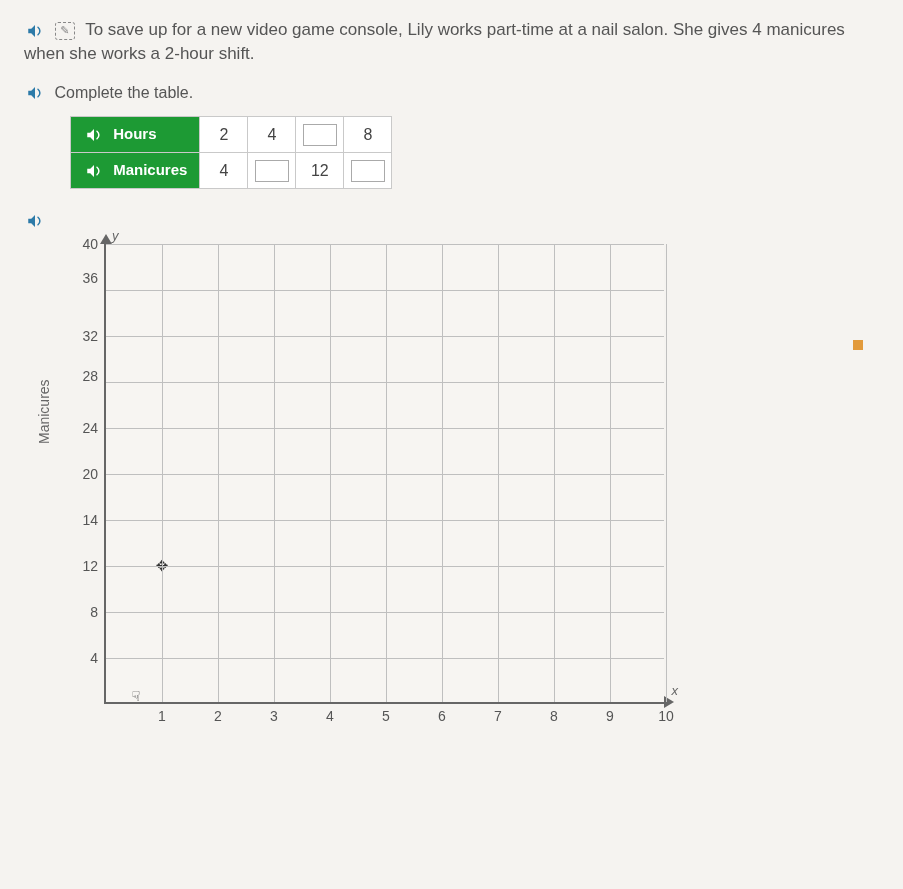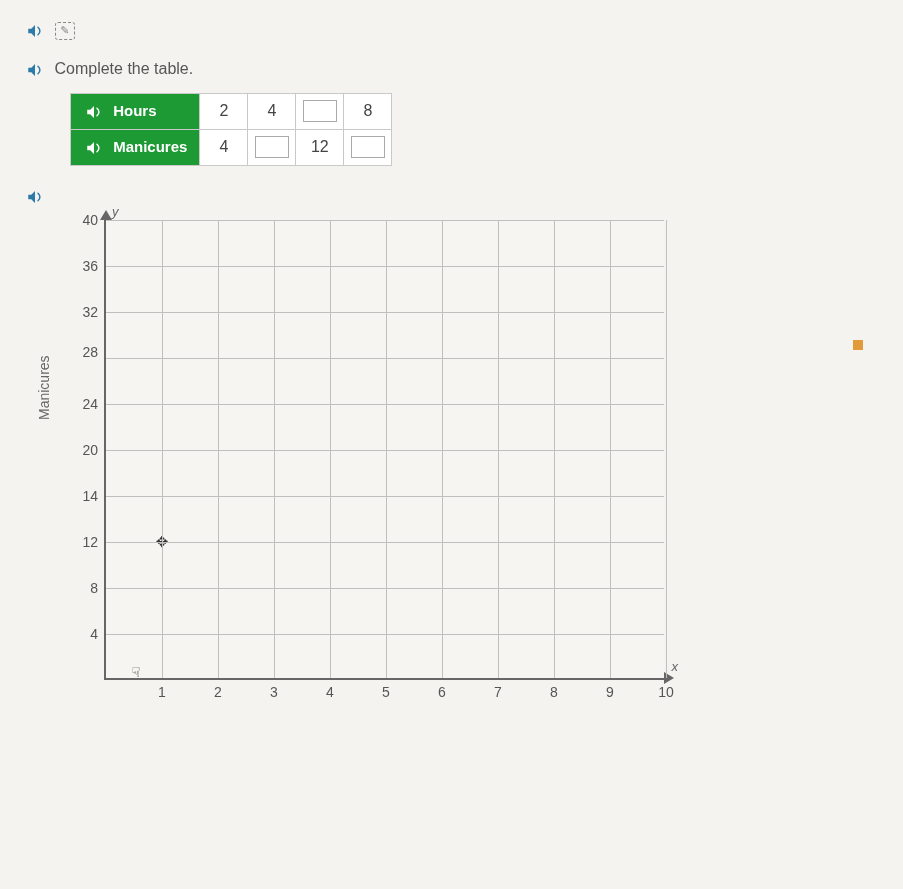--- a/index.html
+++ b/index.html
@@ -181,20 +181,21 @@
 <div class="problem-text">
   <span class="speaker">
     <svg viewBox="0 0 24 24" fill="currentColor">
         <path d="M3 9v6h4l5 5V4L7 9H3z"></path>
         <path d="M16 7c1.5 1.2 2.5 3 2.5 5s-1 3.8-2.5 5" stroke="currentColor" stroke-width="2" fill="none" stroke-linecap="round"></path>
       </svg>
   </span>
   <span class="scratch-icon">
     <span>✎</span>
   </span>
+  <span>To save up for a new video game console, Lily works part-time at a nail salon. She gives 4 manicures when she works a 2-hour shift.</span>
 </div>
 
 <div class="instruction">
   <span class="speaker">
     <svg viewBox="0 0 24 24" fill="currentColor">
         <path d="M3 9v6h4l5 5V4L7 9H3z"></path>
         <path d="M16 7c1.5 1.2 2.5 3 2.5 5s-1 3.8-2.5 5" stroke="currentColor" stroke-width="2" fill="none" stroke-linecap="round"></path>
       </svg>
   </span>
   <span>Complete the table.</span>
@@ -290,20 +291,20 @@
         <div class="ytick" style="top: 276px;">14</div>
         <div class="gline-h" style="top: 230px;"></div>
         <div class="ytick" style="top: 230px;">20</div>
         <div class="gline-h" style="top: 184px;"></div>
         <div class="ytick" style="top: 184px;">24</div>
         <div class="gline-h" style="top: 138px;"></div>
         <div class="ytick" style="top: 132px;">28</div>
         <div class="gline-h" style="top: 92px;"></div>
         <div class="ytick" style="top: 92px;">32</div>
         <div class="gline-h" style="top: 46px;"></div>
-        <div class="ytick" style="top: 46px; margin-left: 8px;">36</div>
+        <div class="ytick" style="top: 34px; margin-left: 8px;">36</div>
         <div class="gline-h" style="top: 0px;"></div>
         <div class="ytick" style="top: 0px;">40</div>
       </div>
   </div>
 </div>
 
 <div class="orange-dot"></div>
 
 </body></html>

